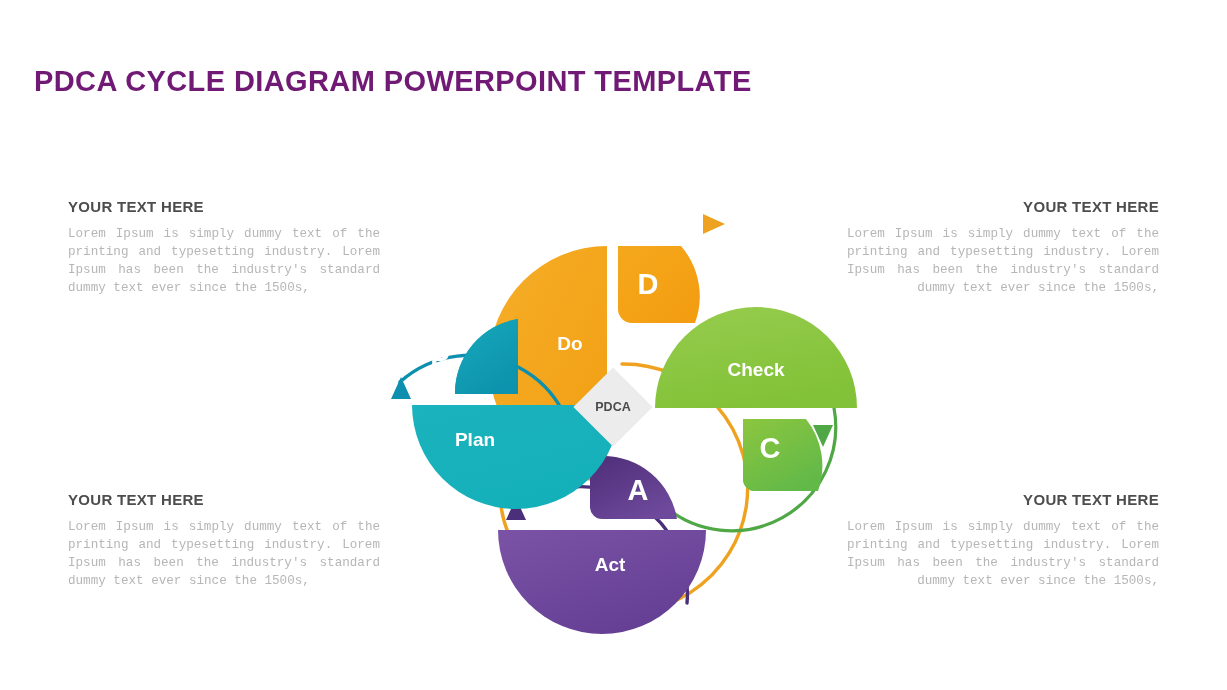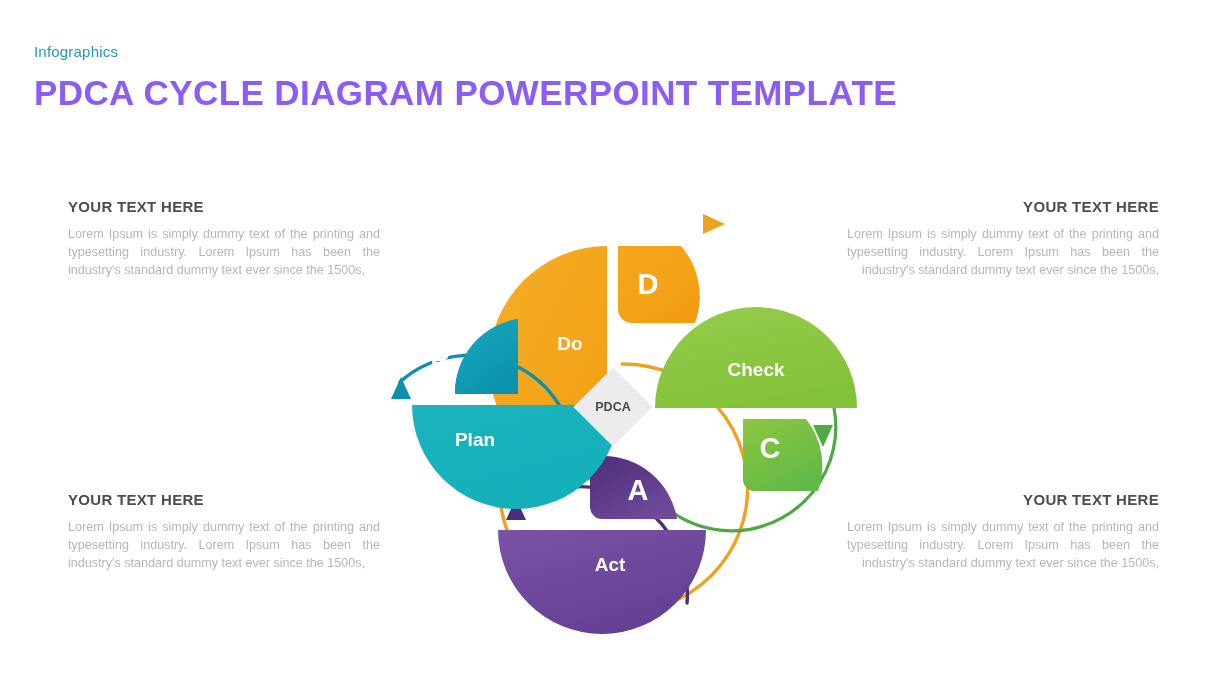--- a/index.html
+++ b/index.html
@@ -22,25 +22,25 @@
     top: 44px;
   }
   #kicker {
     font-size: 15px;
     color: #2397b5;
     letter-spacing: 0.2px;
     line-height: 1.1;
     font-family: "Liberation Sans", sans-serif;
   }
   #page-title {
-    font-size: 35px;
-    font-weight: bold;
-    color: #8b5cf6;
+    font-size: 29px;
+    font-weight: bold;
+    color: #701a75;
     letter-spacing: 0.4px;
-    margin-top: 14px;
+    margin-top: 22px;
     line-height: 1.05;
     white-space: nowrap;
   }
 
   
   .txt-block {
     position: absolute;
     width: 312px;
   }
   .txt-block .tb-title {
@@ -48,20 +48,21 @@
     font-weight: bold;
     color: #4d4d4d;
     letter-spacing: 0.3px;
     margin-bottom: 11px;
   }
   .txt-block .tb-body {
     font-size: 12.6px;
     color: #b6b6b6;
     line-height: 1.42;
     text-align: justify;
+    font-family: Liberation Mono, monospace;
   }
   .tb-tl { left: 68px;  top: 198px; }
   .tb-bl { left: 68px;  top: 491px; }
   .tb-tr { left: 847px; top: 198px; text-align: right; }
   .tb-br { left: 847px; top: 491px; text-align: right; }
   .tb-tr .tb-body, .tb-br .tb-body { text-align: justify; text-align-last: right; }
   .tb-tr .tb-title, .tb-br .tb-title { text-align: right; }
 
   
   #diagram {
@@ -83,21 +84,20 @@
     font-family: "Liberation Sans", sans-serif;
     font-size: 12.5px;
     font-weight: bold;
     fill: #4a4a4a;
   }
 </style>
 </head>
 <body>
 
 <div id="header">
-  <div id="kicker">Infographics</div>
   <div id="page-title">PDCA CYCLE DIAGRAM POWERPOINT TEMPLATE</div>
 </div>
 
 <div class="txt-block tb-tl">
   <div class="tb-title">YOUR TEXT HERE</div>
   <div class="tb-body">Lorem Ipsum is simply dummy text of the printing and typesetting industry. Lorem Ipsum has been the industry's standard dummy text ever since the 1500s,</div>
 </div>
 
 <div class="txt-block tb-tr">
   <div class="tb-title">YOUR TEXT HERE</div>

